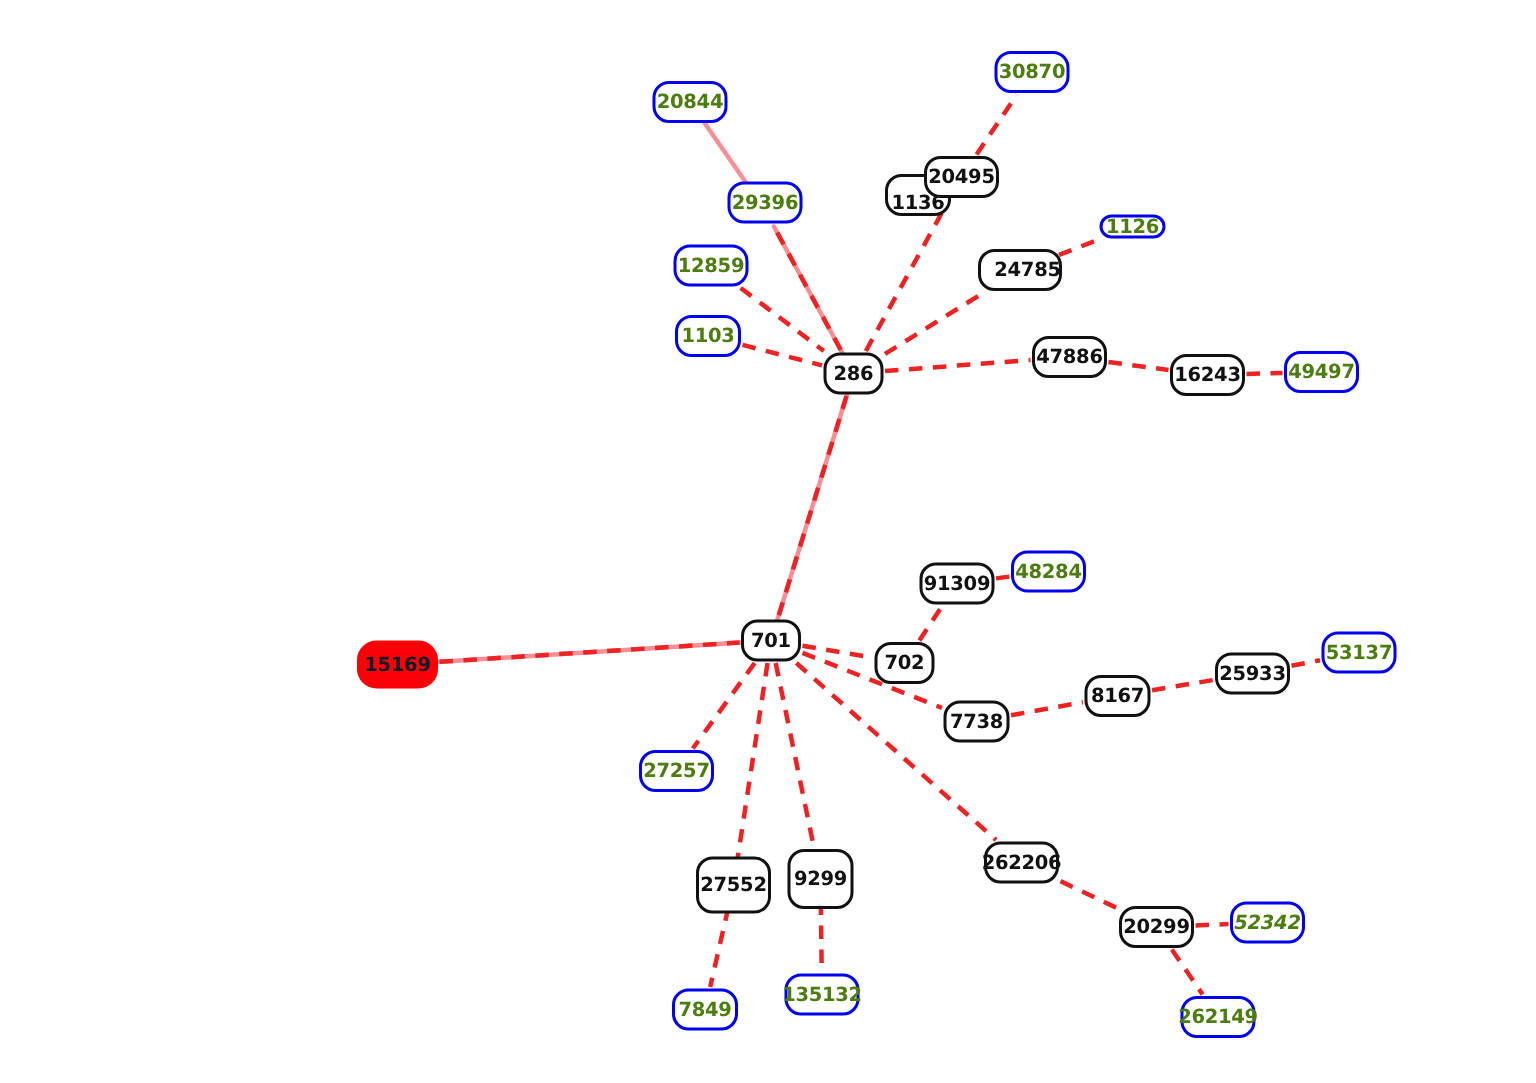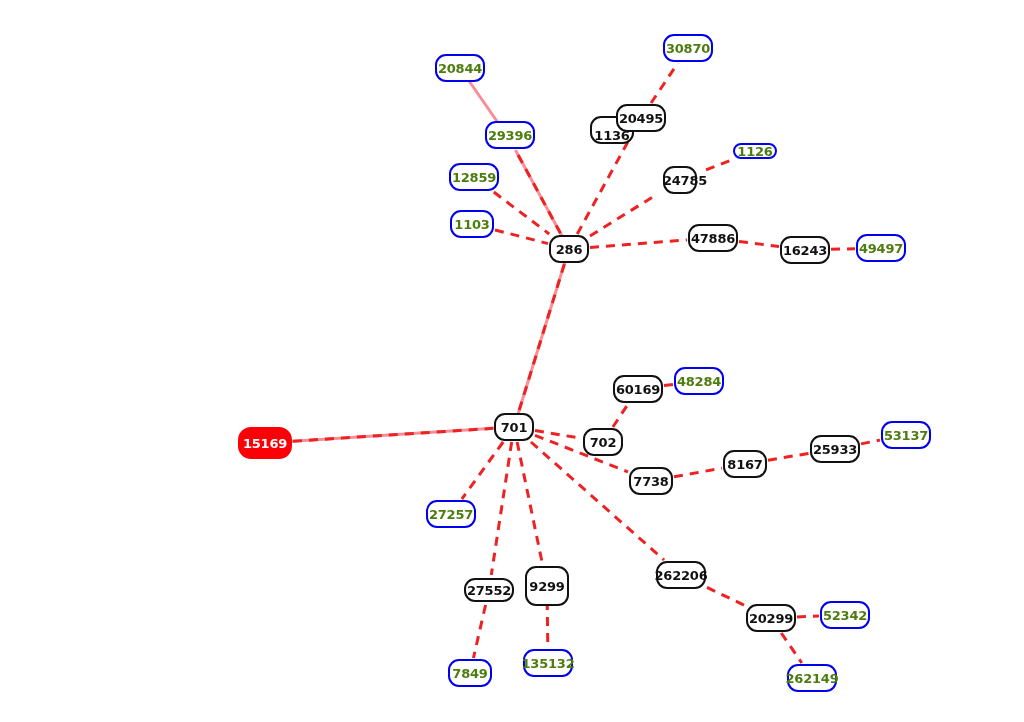--- a/index.html
+++ b/index.html
@@ -54,21 +54,21 @@
     border-color: #111111;
     color: #111111;
   }
   .node.blue {
     border-color: #0000ee;
     color: #4d7c0f;
   }
   .node.root {
     border-color: #fb0007;
     background: #fb0007;
-    color: #ffffff;
+    color: #0f172a;
     border-radius: 13px;
   }
   .node-label {
     display: block;
     pointer-events: none;
   }
 </style>
 </head>
 <body>
 
@@ -122,40 +122,40 @@
       </div>
       <div class="node black" style="left: 641px; top: 118px; width: 50px; height: 28px;">
         <span class="node-label">20495</span>
       </div>
       <div class="node blue" style="left: 755px; top: 151px; width: 44px; height: 16px;">
         <span class="node-label">1126</span>
       </div>
       <div class="node blue" style="left: 474px; top: 177px; width: 50px; height: 28px;">
         <span class="node-label">12859</span>
       </div>
-      <div class="node black" style="left: 680px; top: 180px; width: 34px; height: 28px; padding-left: 10px;">
+      <div class="node black" style="left: 680px; top: 180px; width: 56px; height: 28px; padding-left: 10px;">
         <span class="node-label">24785</span>
       </div>
       <div class="node blue" style="left: 472px; top: 224px; width: 44px; height: 28px;">
         <span class="node-label">1103</span>
       </div>
       <div class="node black" style="left: 569px; top: 249px; width: 40px; height: 28px;">
         <span class="node-label">286</span>
       </div>
       <div class="node black" style="left: 713px; top: 238px; width: 50px; height: 28px;">
         <span class="node-label">47886</span>
       </div>
       <div class="node black" style="left: 805px; top: 250px; width: 50px; height: 28px;">
         <span class="node-label">16243</span>
       </div>
       <div class="node blue" style="left: 881px; top: 248px; width: 50px; height: 28px;">
         <span class="node-label">49497</span>
       </div>
       <div class="node black" style="left: 638px; top: 389px; width: 50px; height: 28px;">
-        <span class="node-label">60169</span>
+        <span class="node-label">91309</span>
       </div>
       <div class="node blue" style="left: 699px; top: 381px; width: 50px; height: 28px;">
         <span class="node-label">48284</span>
       </div>
       <div class="node black" style="left: 514px; top: 427px; width: 40px; height: 28px;">
         <span class="node-label">701</span>
       </div>
       <div class="node black" style="left: 603px; top: 442px; width: 40px; height: 28px;">
         <span class="node-label">702</span>
       </div>
@@ -173,30 +173,30 @@
       </div>
       <div class="node black" style="left: 651px; top: 481px; width: 44px; height: 28px;">
         <span class="node-label">7738</span>
       </div>
       <div class="node blue" style="left: 451px; top: 514px; width: 50px; height: 28px;">
         <span class="node-label">27257</span>
       </div>
       <div class="node black" style="left: 681px; top: 575px; width: 50px; height: 28px;">
         <span class="node-label">262206</span>
       </div>
-      <div class="node black" style="left: 489px; top: 590px; width: 50px; height: 24px; text-align: center;">
+      <div class="node black" style="left: 489px; top: 590px; width: 50px; height: 38px; text-align: center;">
         <span class="node-label">27552</span>
       </div>
       <div class="node black" style="left: 547px; top: 586px; width: 44px; height: 40px; text-align: center;">
         <span class="node-label">9299</span>
       </div>
       <div class="node black" style="left: 771px; top: 618px; width: 50px; height: 28px;">
         <span class="node-label">20299</span>
       </div>
-      <div class="node blue" style="left: 845px; top: 615px; width: 50px; height: 28px;">
+      <div class="node blue" style="left: 845px; top: 615px; width: 50px; height: 28px; font-style: italic;">
         <span class="node-label">52342</span>
       </div>
       <div class="node blue" style="left: 470px; top: 673px; width: 44px; height: 28px;">
         <span class="node-label">7849</span>
       </div>
       <div class="node blue" style="left: 548px; top: 663px; width: 50px; height: 28px;">
         <span class="node-label">135132</span>
       </div>
       <div class="node blue" style="left: 812px; top: 678px; width: 50px; height: 28px;">
         <span class="node-label">262149</span>

